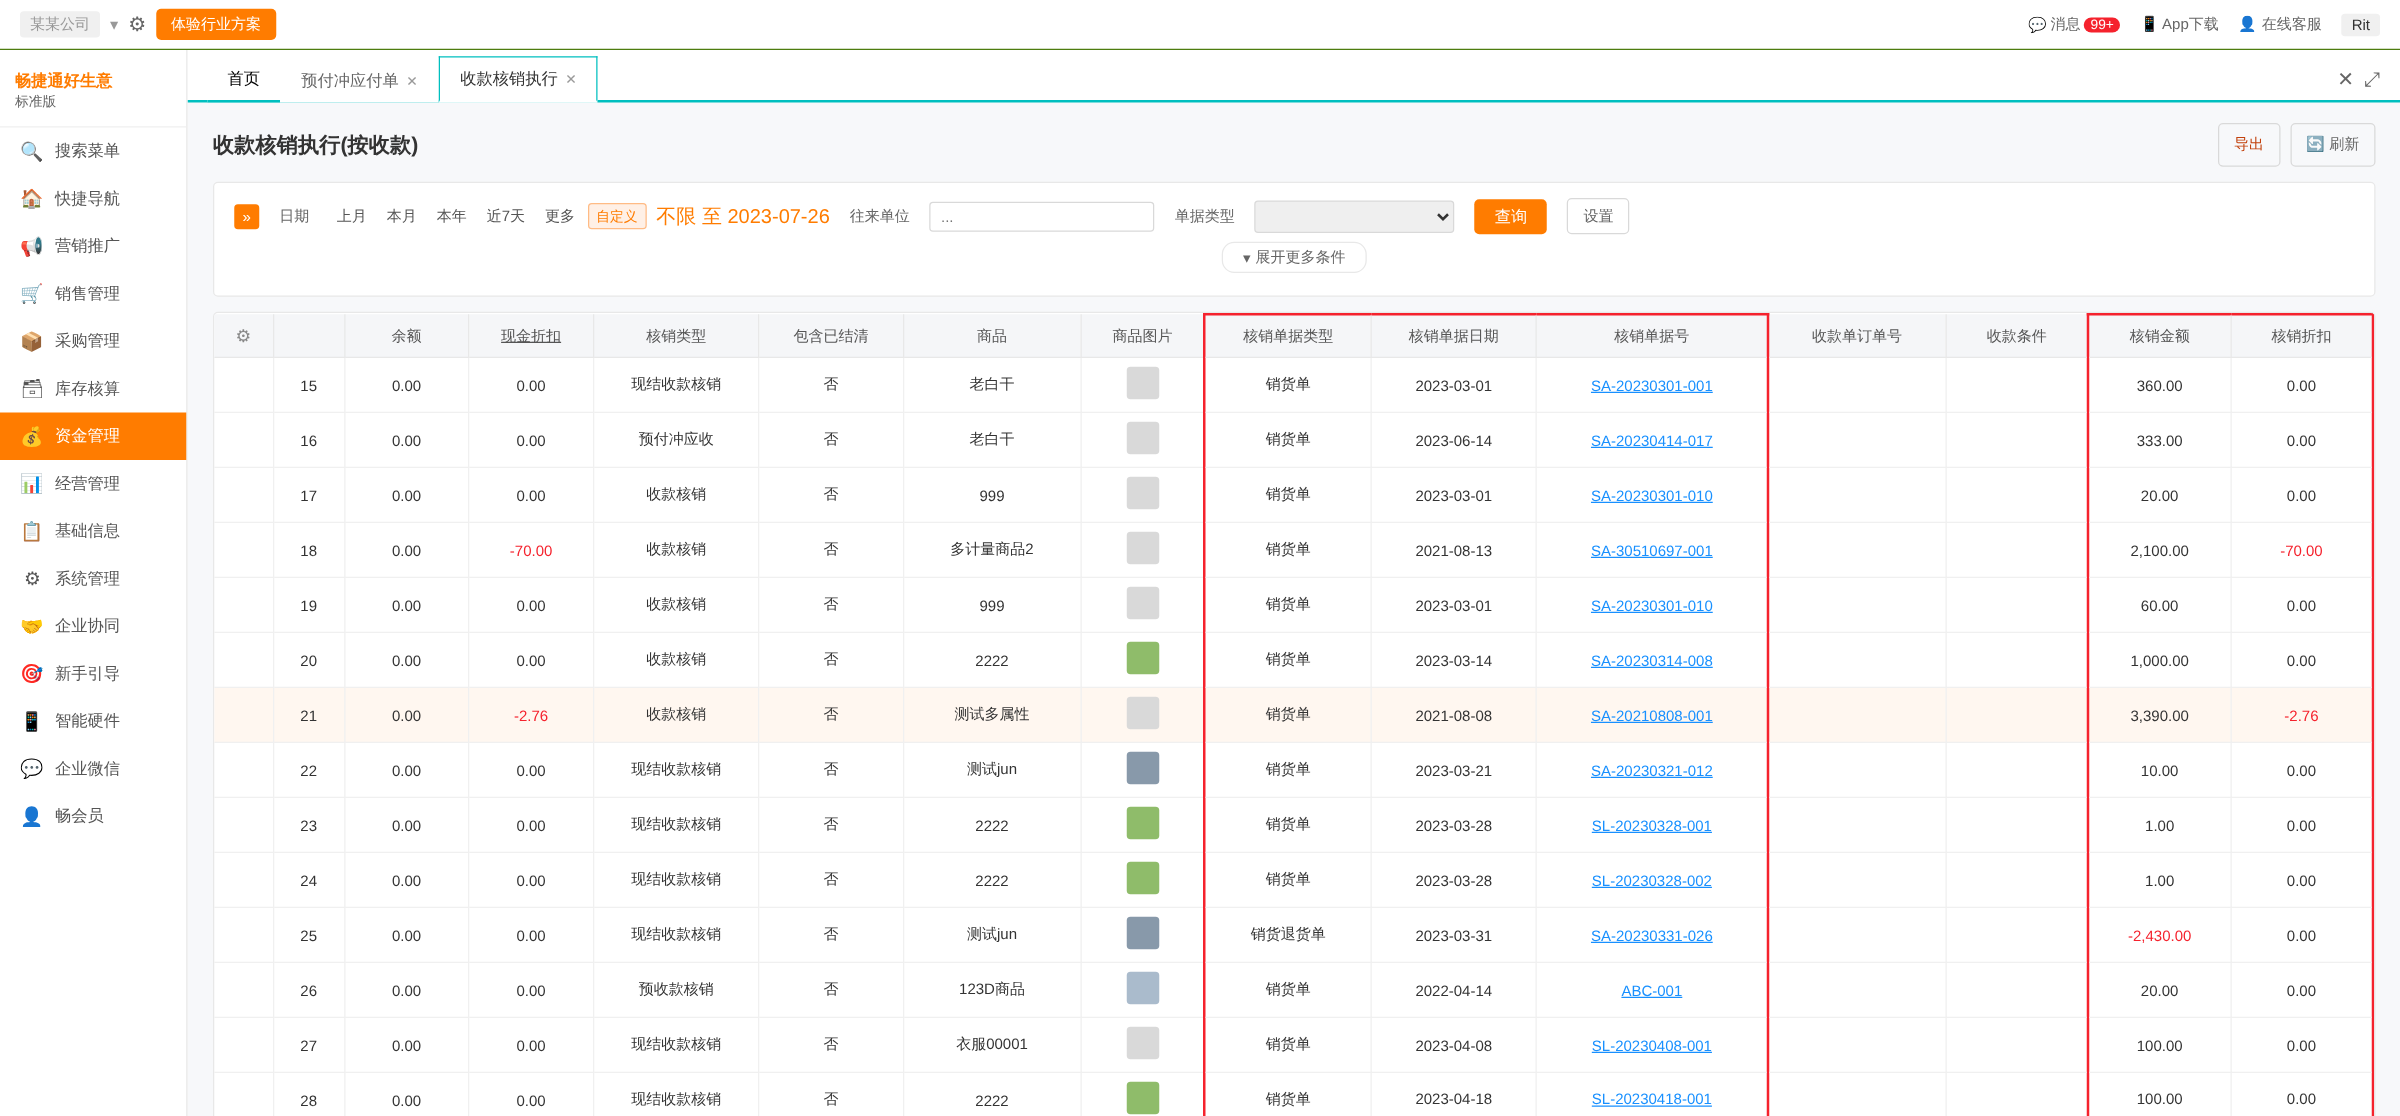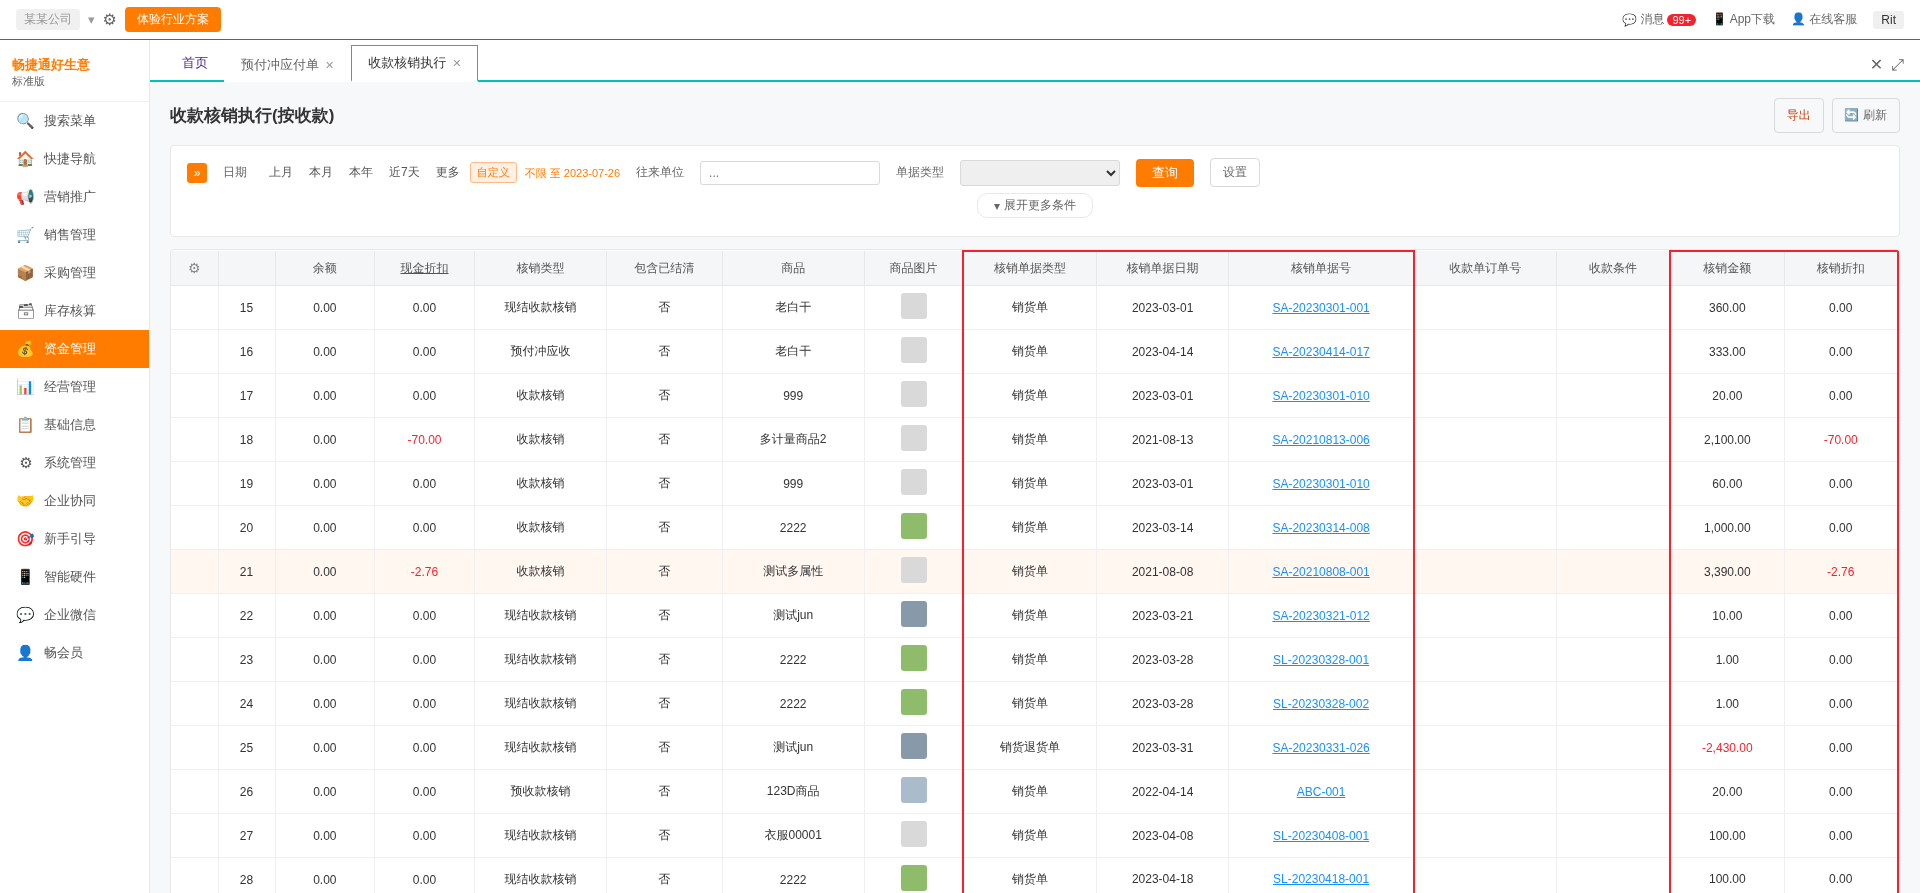--- a/index.html
+++ b/index.html
@@ -75,21 +75,21 @@
       align-items: center;
       gap: 6px;
     }
     .tab-item.active {
       color: #333;
       font-weight: 500;
       border-color: #00bfbf;
       border-bottom: 2px solid #fff;
       background: #fff;
     }
-    .tab-item:first-child { border: none; border-bottom: 2px solid #00bfbf; color: #4c1d95; }
+    .tab-item:first-child { border: none; border-bottom: 2px solid #00bfbf; color: #000000; }
     .tab-close { font-size: 11px; color: #999; cursor: pointer; }
     .tab-right { margin-left: auto; display: flex; align-items: center; gap: 8px; padding-bottom: 6px; }
     .tab-right-btn { background: none; border: none; cursor: pointer; color: #666; font-size: 16px; }
 
     
     .page-content { flex: 1; overflow: auto; background: #f7f8fa; }
     .page-inner { padding: 16px 20px; }
 
     
     .page-title-row { display: flex; align-items: center; justify-content: space-between; margin-bottom: 12px; }
@@ -104,21 +104,21 @@
       border: 1px solid #e8e8e8;
       border-radius: 4px;
       padding: 12px 16px;
       margin-bottom: 12px;
     }
     .filter-row { display: flex; align-items: center; gap: 16px; flex-wrap: wrap; }
     .filter-label { font-size: 12px; color: #666; white-space: nowrap; }
     .date-group { display: flex; align-items: center; gap: 4px; }
     .date-btn { background: none; border: none; padding: 2px 6px; font-size: 12px; color: #555; cursor: pointer; }
     .date-btn.custom { color: #ff7c00; background: #fff0e6; border: 1px solid #ffbb85; border-radius: 3px; font-size: 11px; }
-    .date-range { font-size: 11px; color: #ff7c00; margin-top: 2px; display: block; }
+    .date-range { font-size: 16px; color: #ff7c00; margin-top: 2px; display: block; }
     .filter-input { border: 1px solid #d9d9d9; border-radius: 3px; padding: 4px 8px; font-size: 12px; color: #333; width: 180px; }
     .filter-select { border: 1px solid #d9d9d9; border-radius: 3px; padding: 4px 8px; font-size: 12px; color: #333; width: 160px; }
     .btn-query { background: #ff7c00; color: #fff; border: none; padding: 5px 16px; border-radius: 4px; cursor: pointer; font-size: 13px; }
     .btn-setting { background: none; border: 1px solid #d9d9d9; padding: 5px 12px; border-radius: 4px; cursor: pointer; font-size: 12px; color: #666; }
     .expand-bar { display: flex; justify-content: center; margin: 6px 0; }
     .expand-btn { background: none; border: 1px solid #e8e8e8; padding: 3px 16px; border-radius: 10px; font-size: 12px; color: #666; cursor: pointer; display: flex; align-items: center; gap: 4px; }
 
     
     .table-container { background: #fff; border: 1px solid #e8e8e8; border-radius: 4px; overflow: hidden; }
     .data-table { width: 100%; border-collapse: collapse; font-size: 12px; }
@@ -386,21 +386,21 @@
                 <tr>
     <td></td>
     <td>16</td>
     <td>0.00</td>
     <td class="">0.00</td>
     <td>预付冲应收</td>
     <td>否</td>
     <td>老白干</td>
     <td><span style="display:inline-block;width:26px;height:26px;background:#d9d9d9;border-radius:3px;"></span></td>
     <td style="border-left:2px solid #f5222d;">销货单</td>
-    <td style="">2023-04-14</td>
+    <td style="">2023-06-14</td>
     <td style="border-right:2px solid #f5222d;"><span class="text-link">SA-20230414-017</span></td>
     <td></td>
     <td></td>
     <td class="" style="border-left:2px solid #f5222d;">333.00</td>
     <td class="" style="border-right:2px solid #f5222d;">0.00</td>
   </tr>
                 <tr>
     <td></td>
     <td>17</td>
     <td>0.00</td>
@@ -421,21 +421,21 @@
     <td></td>
     <td>18</td>
     <td>0.00</td>
     <td class="text-red">-70.00</td>
     <td>收款核销</td>
     <td>否</td>
     <td>多计量商品2</td>
     <td><span style="display:inline-block;width:26px;height:26px;background:#d9d9d9;border-radius:3px;"></span></td>
     <td style="border-left:2px solid #f5222d;">销货单</td>
     <td style="">2021-08-13</td>
-    <td style="border-right:2px solid #f5222d;"><span class="text-link">SA-20210813-006</span></td>
+    <td style="border-right:2px solid #f5222d;"><span class="text-link">SA-30510697-001</span></td>
     <td></td>
     <td></td>
     <td class="" style="border-left:2px solid #f5222d;">2,100.00</td>
     <td class="text-red" style="border-right:2px solid #f5222d;">-70.00</td>
   </tr>
                 <tr>
     <td></td>
     <td>19</td>
     <td>0.00</td>
     <td class="">0.00</td>

